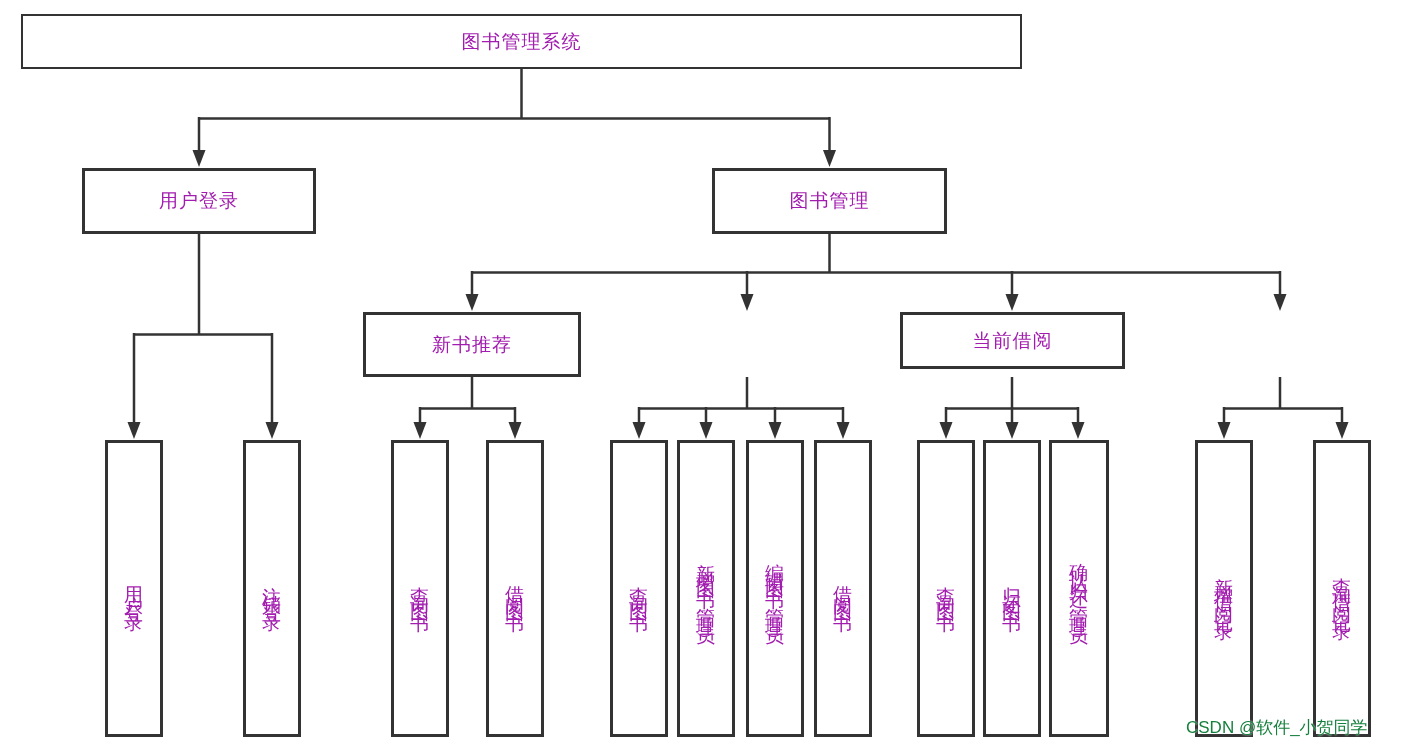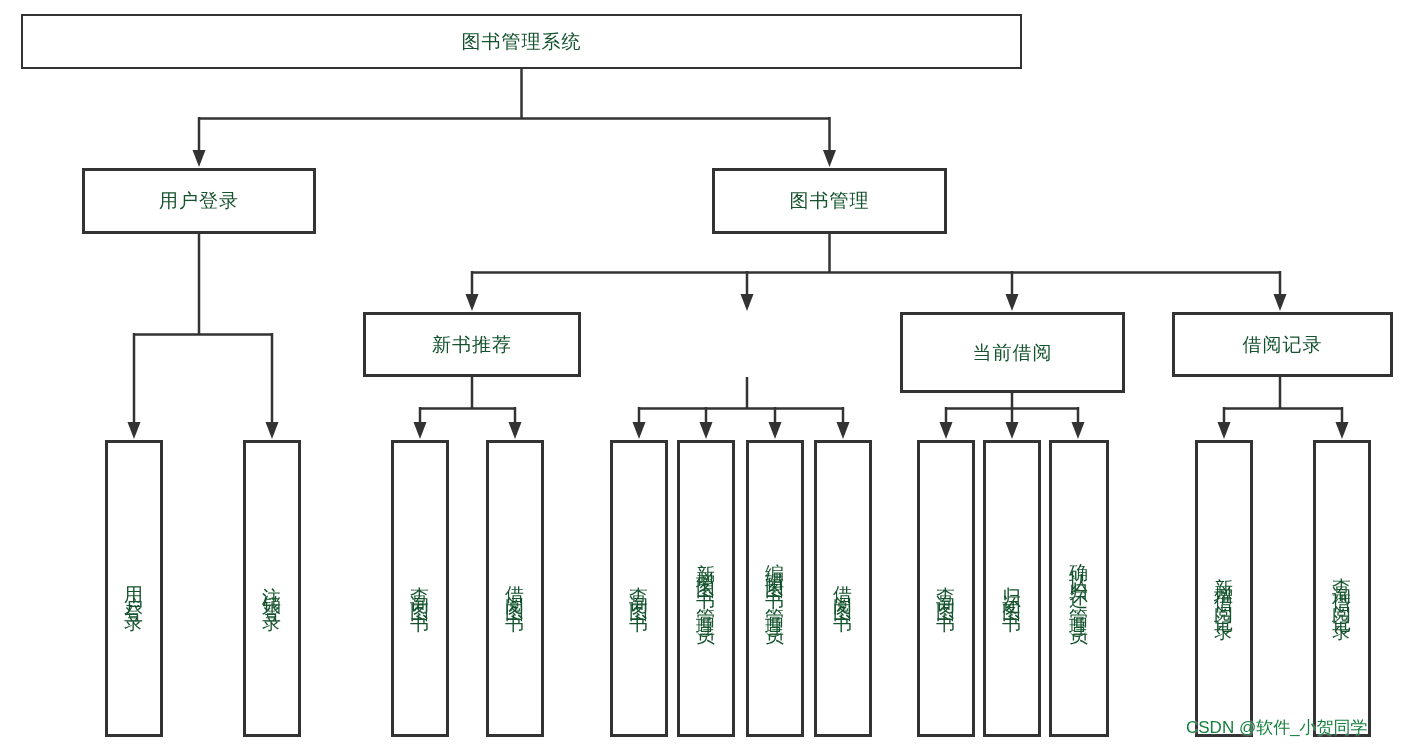--- a/index.html
+++ b/index.html
@@ -17,21 +17,21 @@
     width: 1405px; height: 747px;
   }
   .box {
     position: absolute;
     box-sizing: border-box;
     background: #ffffff;
     border: 3px solid #333333;
     display: flex;
     align-items: center;
     justify-content: center;
-    color: #14532d;
+    color: #a21caf;
   }
   .box.root { border-width: 2px; }
   .box .hlabel {
     font-size: 19px;
     letter-spacing: 1px;
     white-space: nowrap;
   }
   .box .vlabel {
     writing-mode: vertical-rl;
     text-orientation: mixed;
@@ -129,25 +129,22 @@
   <div class="box" style="left:82px; top:168px; width:234px; height:66px;">
     <span class="hlabel">用户登录</span>
   </div>
   <div class="box" style="left:712px; top:168px; width:235px; height:66px;">
     <span class="hlabel">图书管理</span>
   </div>
 
   <div class="box" style="left:363px; top:312px; width:218px; height:65px;">
     <span class="hlabel">新书推荐</span>
   </div>
-  <div class="box" style="left:900px; top:312px; width:225px; height:81px;justify-content:center;">
+  <div class="box" style="left:900px; top:312px; width:225px; height:57px;justify-content:center;">
     <span class="hlabel">当前借阅</span>
-  </div>
-  <div class="box" style="left:1172px; top:312px; width:221px; height:65px;">
-    <span class="hlabel">借阅记录</span>
   </div>
 
   <div class="box" style="left:105px; top:440px; width:58px; height:297px;">
     <span class="vlabel">用户登录</span>
   </div>
   <div class="box" style="left:243px; top:440px; width:58px; height:297px;">
     <span class="vlabel">注销登录</span>
   </div>
 
   <div class="box" style="left:391px; top:440px; width:58px; height:297px;">

